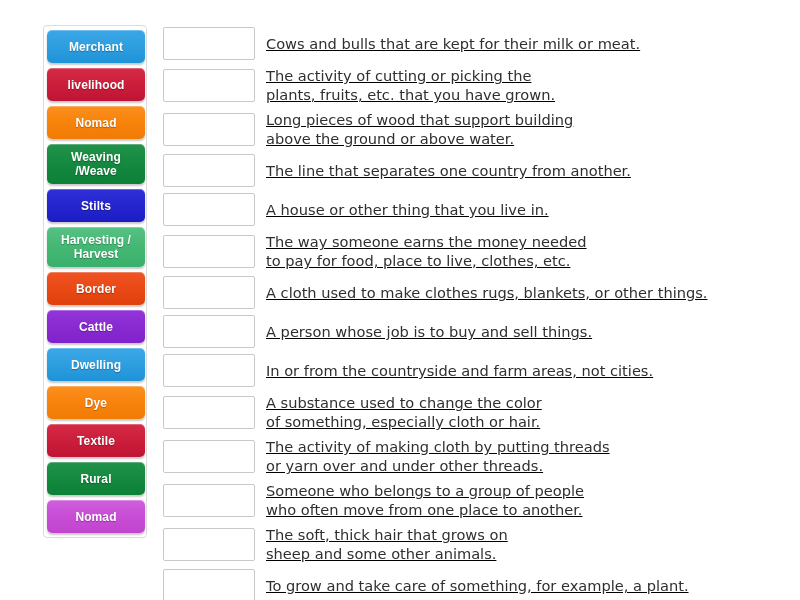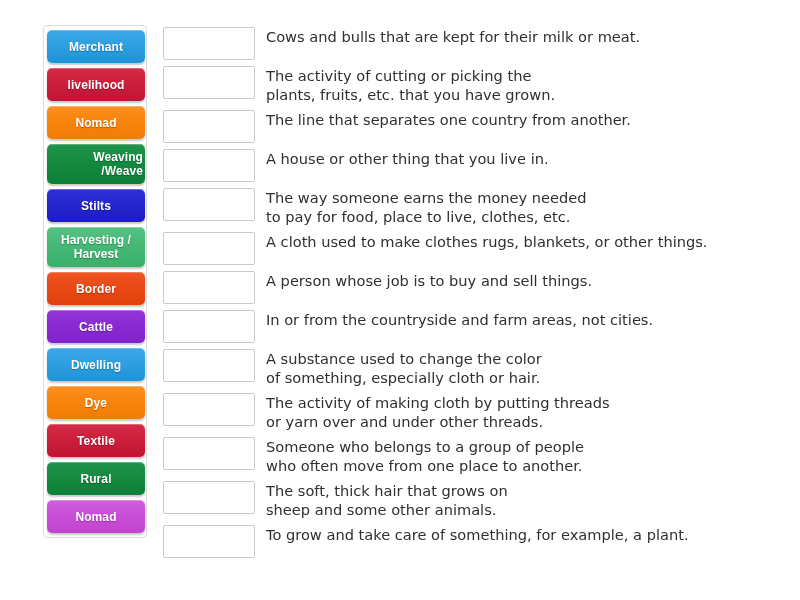--- a/index.html
+++ b/index.html
@@ -61,43 +61,44 @@
     box-shadow: 0 2px 2px rgba(0,0,0,0.22), inset 0 1px 0 rgba(255,255,255,0.28);
     cursor: move;
     user-select: none;
   }
   .tile .tile-label { display: block; }
 
   
   .c-lightblue { background: linear-gradient(180deg, #3ba7e8 0%, #2f9fe0 45%, #1e93d8 100%); }
   .c-crimson   { background: linear-gradient(180deg, #d52b45 0%, #cc1f3c 45%, #bf1434 100%); text-align: right; }
   .c-orange    { background: linear-gradient(180deg, #fb9021 0%, #f8840c 45%, #f07c06 100%); }
-  .c-green     { background: linear-gradient(180deg, #21924b 0%, #168a40 45%, #0d7f37 100%); text-align: right; }
+  .c-green     { background: linear-gradient(180deg, #21924b 0%, #168a40 45%, #0d7f37 100%); }
   .c-magenta   { background: linear-gradient(180deg, #cf5fdd 0%, #c84ed6 45%, #c244d0 100%); }
   .c-royalblue { background: linear-gradient(180deg, #3030d8 0%, #2626ce 45%, #1c1cc4 100%); }
   .c-seagreen  { background: linear-gradient(180deg, #56c183 0%, #46b876 45%, #3aaf6b 100%); }
   .c-vermilion { background: linear-gradient(180deg, #ef5423 0%, #e94a16 45%, #e0400c 100%); }
   .c-purple    { background: linear-gradient(180deg, #9236d8 0%, #8a2bd2 45%, #8022ca 100%); }
 
   
   .rows {
     position: absolute;
     left: 163px;
     top: 27px;
     width: 620px;
     display: flex;
     flex-direction: column;
     gap: 6px;
   }
 
   .row {
     display: flex;
-    align-items: flex-start;
+    align-items: center;
     gap: 11px;
     min-height: 33px;
+    text-decoration: underline;
   }
 
   .dropbox {
     flex: 0 0 auto;
     box-sizing: border-box;
     width: 92px;
     height: 33px;
     background: #ffffff;
     border: 1px solid #c9c9c9;
     border-radius: 2px;
@@ -168,20 +169,25 @@
       <div class="dropbox"></div>
       <div class="definition">Cows and bulls that are kept for their milk or meat.</div>
     </div>
 
     <div class="row">
       <div class="dropbox"></div>
       <div class="definition">The activity of cutting or picking the
 plants, fruits, etc. that you have grown.</div>
     </div>
 
+    <div class="row">
+      <div class="dropbox"></div>
+      <div class="definition">Long pieces of wood that support building
+above the ground or above water.</div>
+    </div>
 
     <div class="row">
       <div class="dropbox"></div>
       <div class="definition">The line that separates one country from another.</div>
     </div>
 
     <div class="row">
       <div class="dropbox"></div>
       <div class="definition">A house or other thing that you live in.</div>
     </div>

